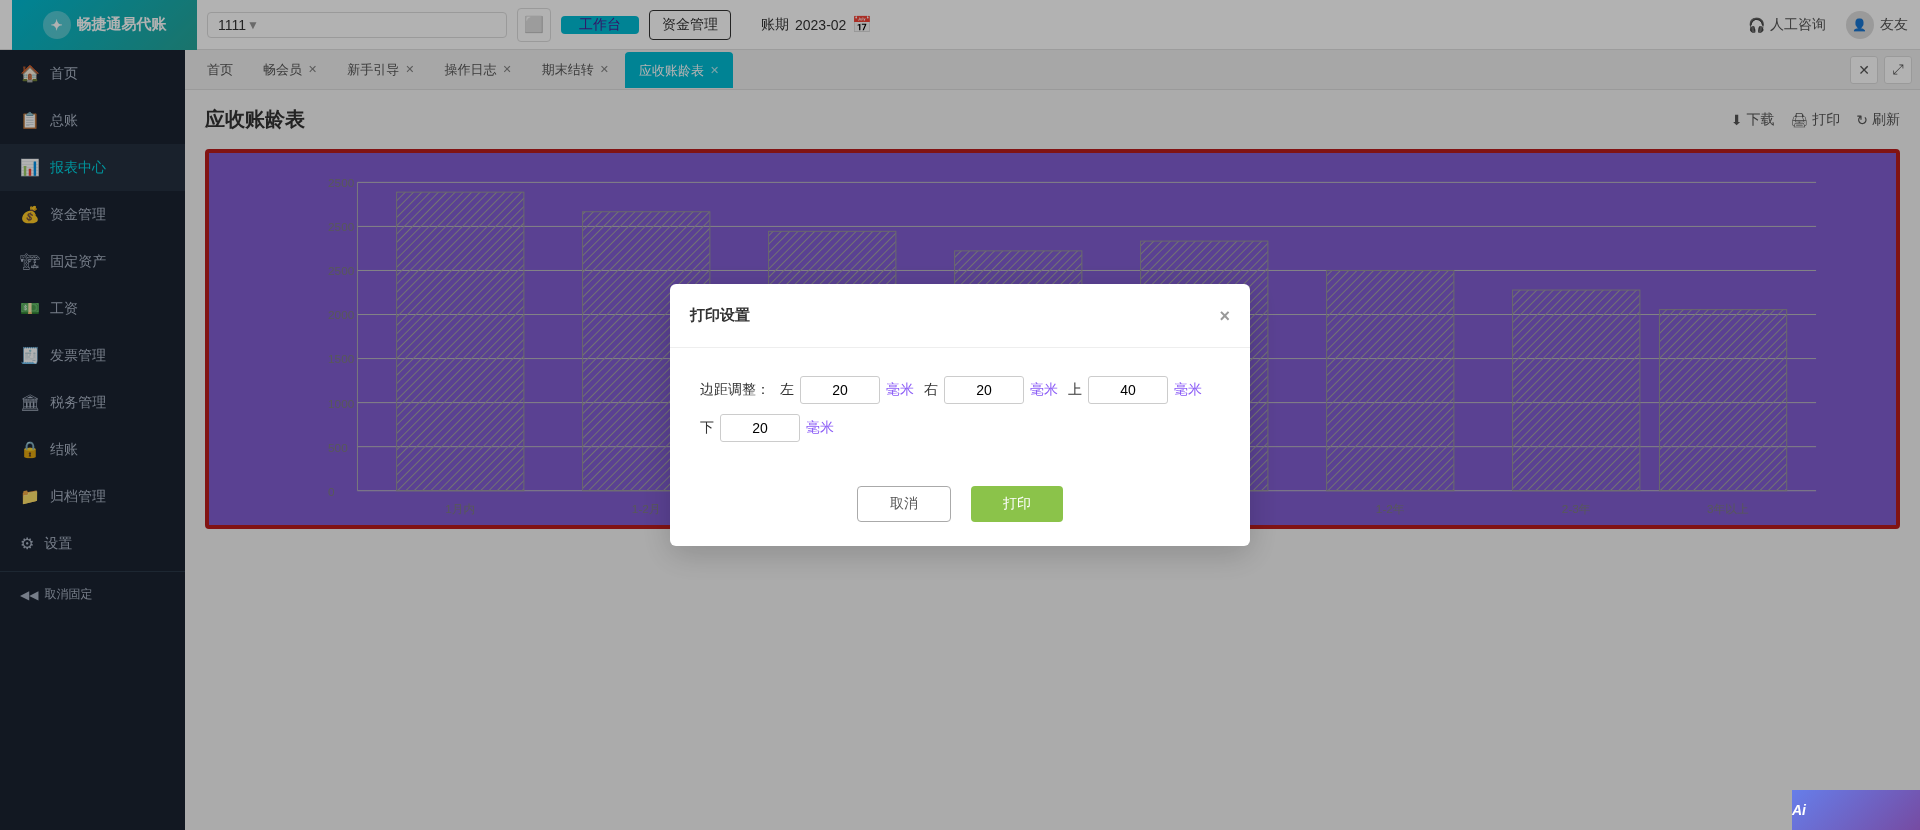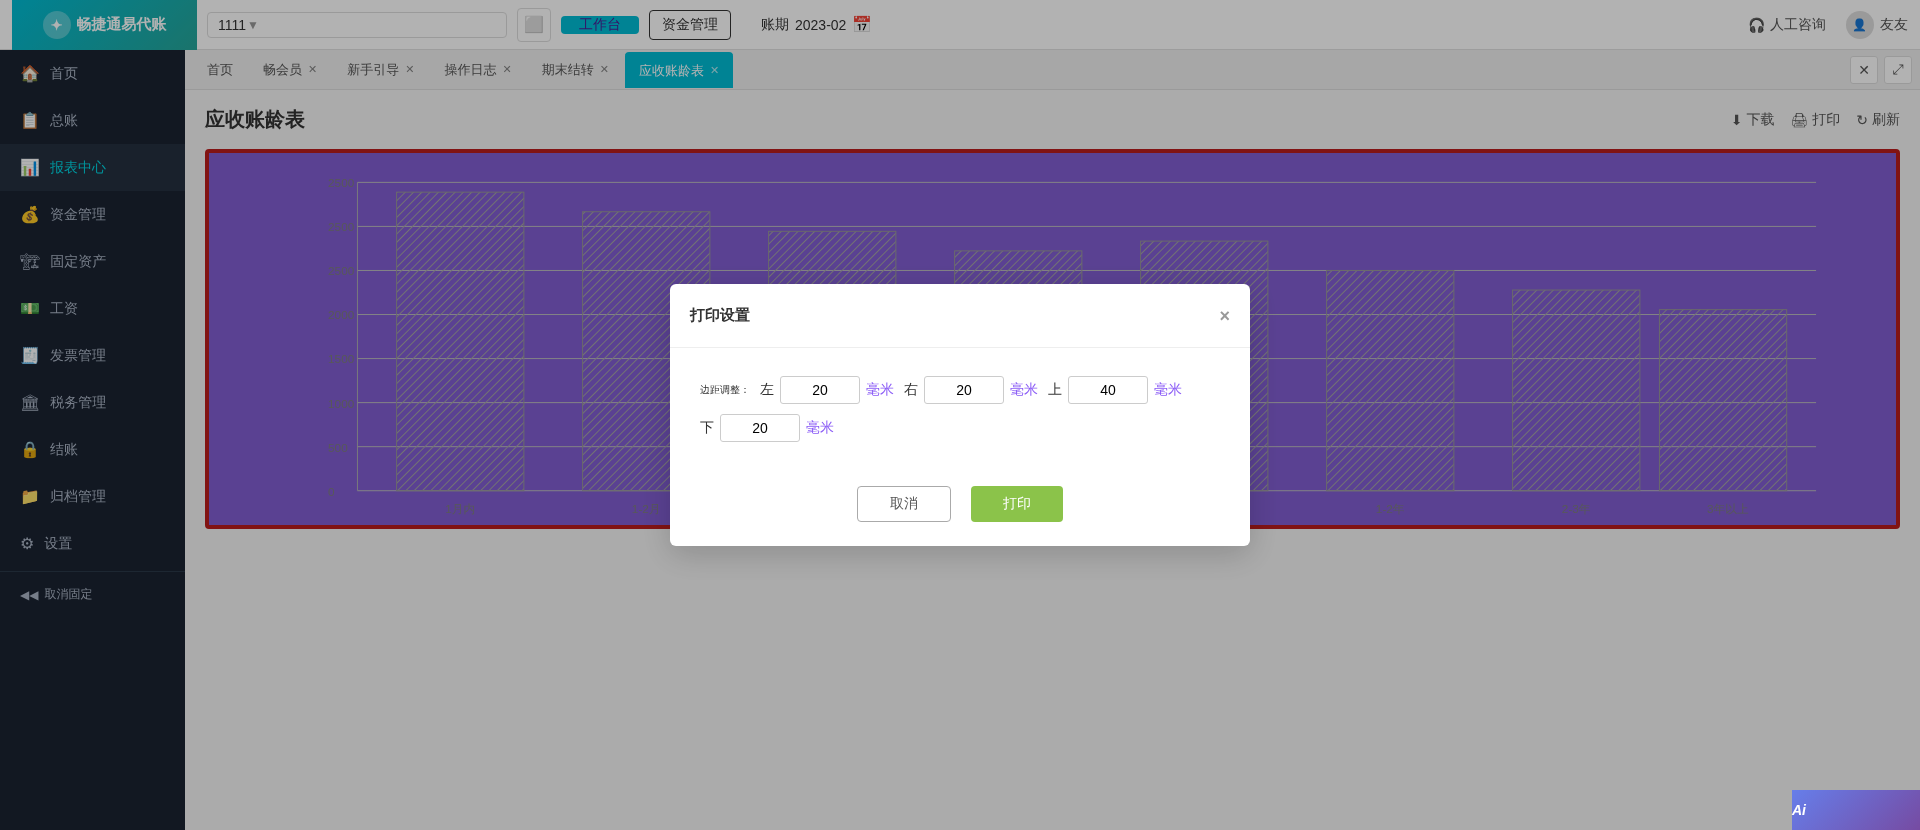--- a/index.html
+++ b/index.html
@@ -269,21 +269,21 @@
     }
     .modal-body { padding: 28px 30px; }
     .margin-row {
       display: flex;
       align-items: center;
       gap: 10px;
       font-size: 14px;
       color: #333;
       flex-wrap: wrap;
     }
-    .margin-label { font-size: 10px; color: #333; }
+    .margin-label { font-size: 14px; color: #333; }
     .margin-group {
       display: flex;
       align-items: center;
       gap: 6px;
     }
     .margin-dir { font-size: 14px; color: #333; }
     .margin-input {
       width: 80px;
       border: 1px solid #ccc;
       border-radius: 3px;

